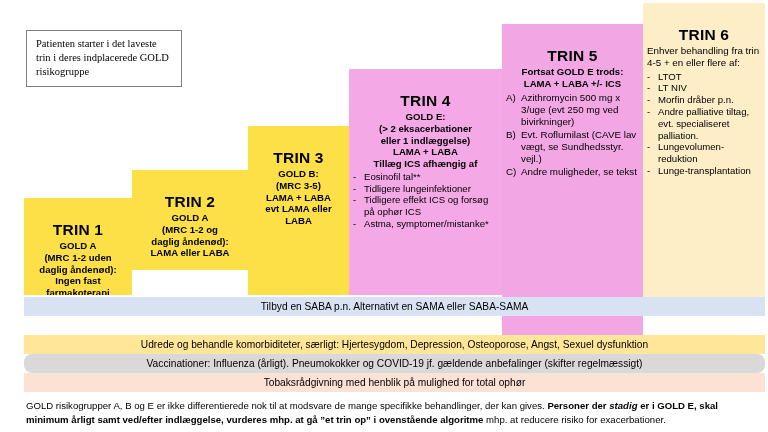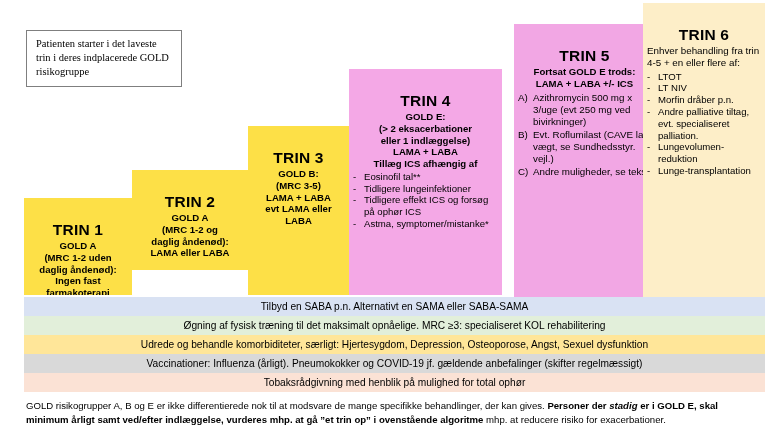--- a/index.html
+++ b/index.html
@@ -60,21 +60,21 @@
 
   .blue   { background: #fde047; }
   .pink   { background: #f2a7e4; }
   .pink4  { background: #f4a8e6; }
   .yellow { background: #fdeec8; }
 
   #trin1 { left: 24px;  top: 198px; width: 108px; height: 97px; }
   #trin2 { left: 132px; top: 170px; width: 116px; height: 100px; }
   #trin3 { left: 248px; top: 126px; width: 101px; height: 169px; }
   #trin4 { left: 349px; top: 69px;  width: 153px; height: 226px; }
-  #trin5 { left: 502px; top: 24px;  width: 141px; height: 318px; margin-left: 12px; }
+  #trin5 { left: 502px; top: 24px;  width: 141px; height: 318px; }
   #trin6 { left: 643px; top: 3px;   width: 122px; height: 294px; }
 
   
   .dash-list {
     text-align: left;
     font-size: 9.6px;
     line-height: 1.23;
     font-weight: normal;
     margin-top: 1px;
   }
@@ -124,21 +124,21 @@
     width: 741px;
     display: flex;
     align-items: center;
     justify-content: center;
     font-size: 10.2px;
     box-sizing: border-box;
   }
   #bar0 { top: 297px; height: 19px; background: #d9e2f3; }
   #bar1 { top: 316px; height: 19px; background: #e2efda; }
   #bar2 { top: 335px; height: 19px; background: #ffe699; }
-  #bar3 { top: 354px; height: 19px; background: #d9d9d9; }
+  #bar3 { top: 354px; height: 19px; background: #d9d9d9; border-radius: 8px; }
   #bar4 { top: 373px; height: 19px; background: #fbe2d5; }
 
   
   .footer {
     position: absolute;
     left: 26px;
     top: 399px;
     width: 722px;
     font-size: 9.6px;
     line-height: 1.45;
@@ -266,23 +266,20 @@
       <div class="row">
         <span class="mark">-</span>
         <span class="txt">Lunge-transplantation</span>
       </div>
     </div>
   </div>
 
   <div class="bar" id="bar0">
     <span>Tilbyd en SABA p.n. Alternativt en SAMA eller SABA-SAMA</span>
   </div>
-  <div class="bar" id="bar1">
-    <span>Øgning af fysisk træning til det maksimalt opnåelige. MRC ≥3: specialiseret KOL rehabilitering</span>
-  </div>
   <div class="bar" id="bar2">
     <span>Udrede og behandle komorbiditeter, særligt: Hjertesygdom, Depression, Osteoporose, Angst, Sexuel dysfunktion</span>
   </div>
   <div class="bar" id="bar3">
     <span>Vaccinationer: Influenza (årligt). Pneumokokker og COVID-19 jf. gældende anbefalinger (skifter regelmæssigt)</span>
   </div>
   <div class="bar" id="bar4">
     <span>Tobaksrådgivning med henblik på mulighed for total ophør</span>
   </div>
 

